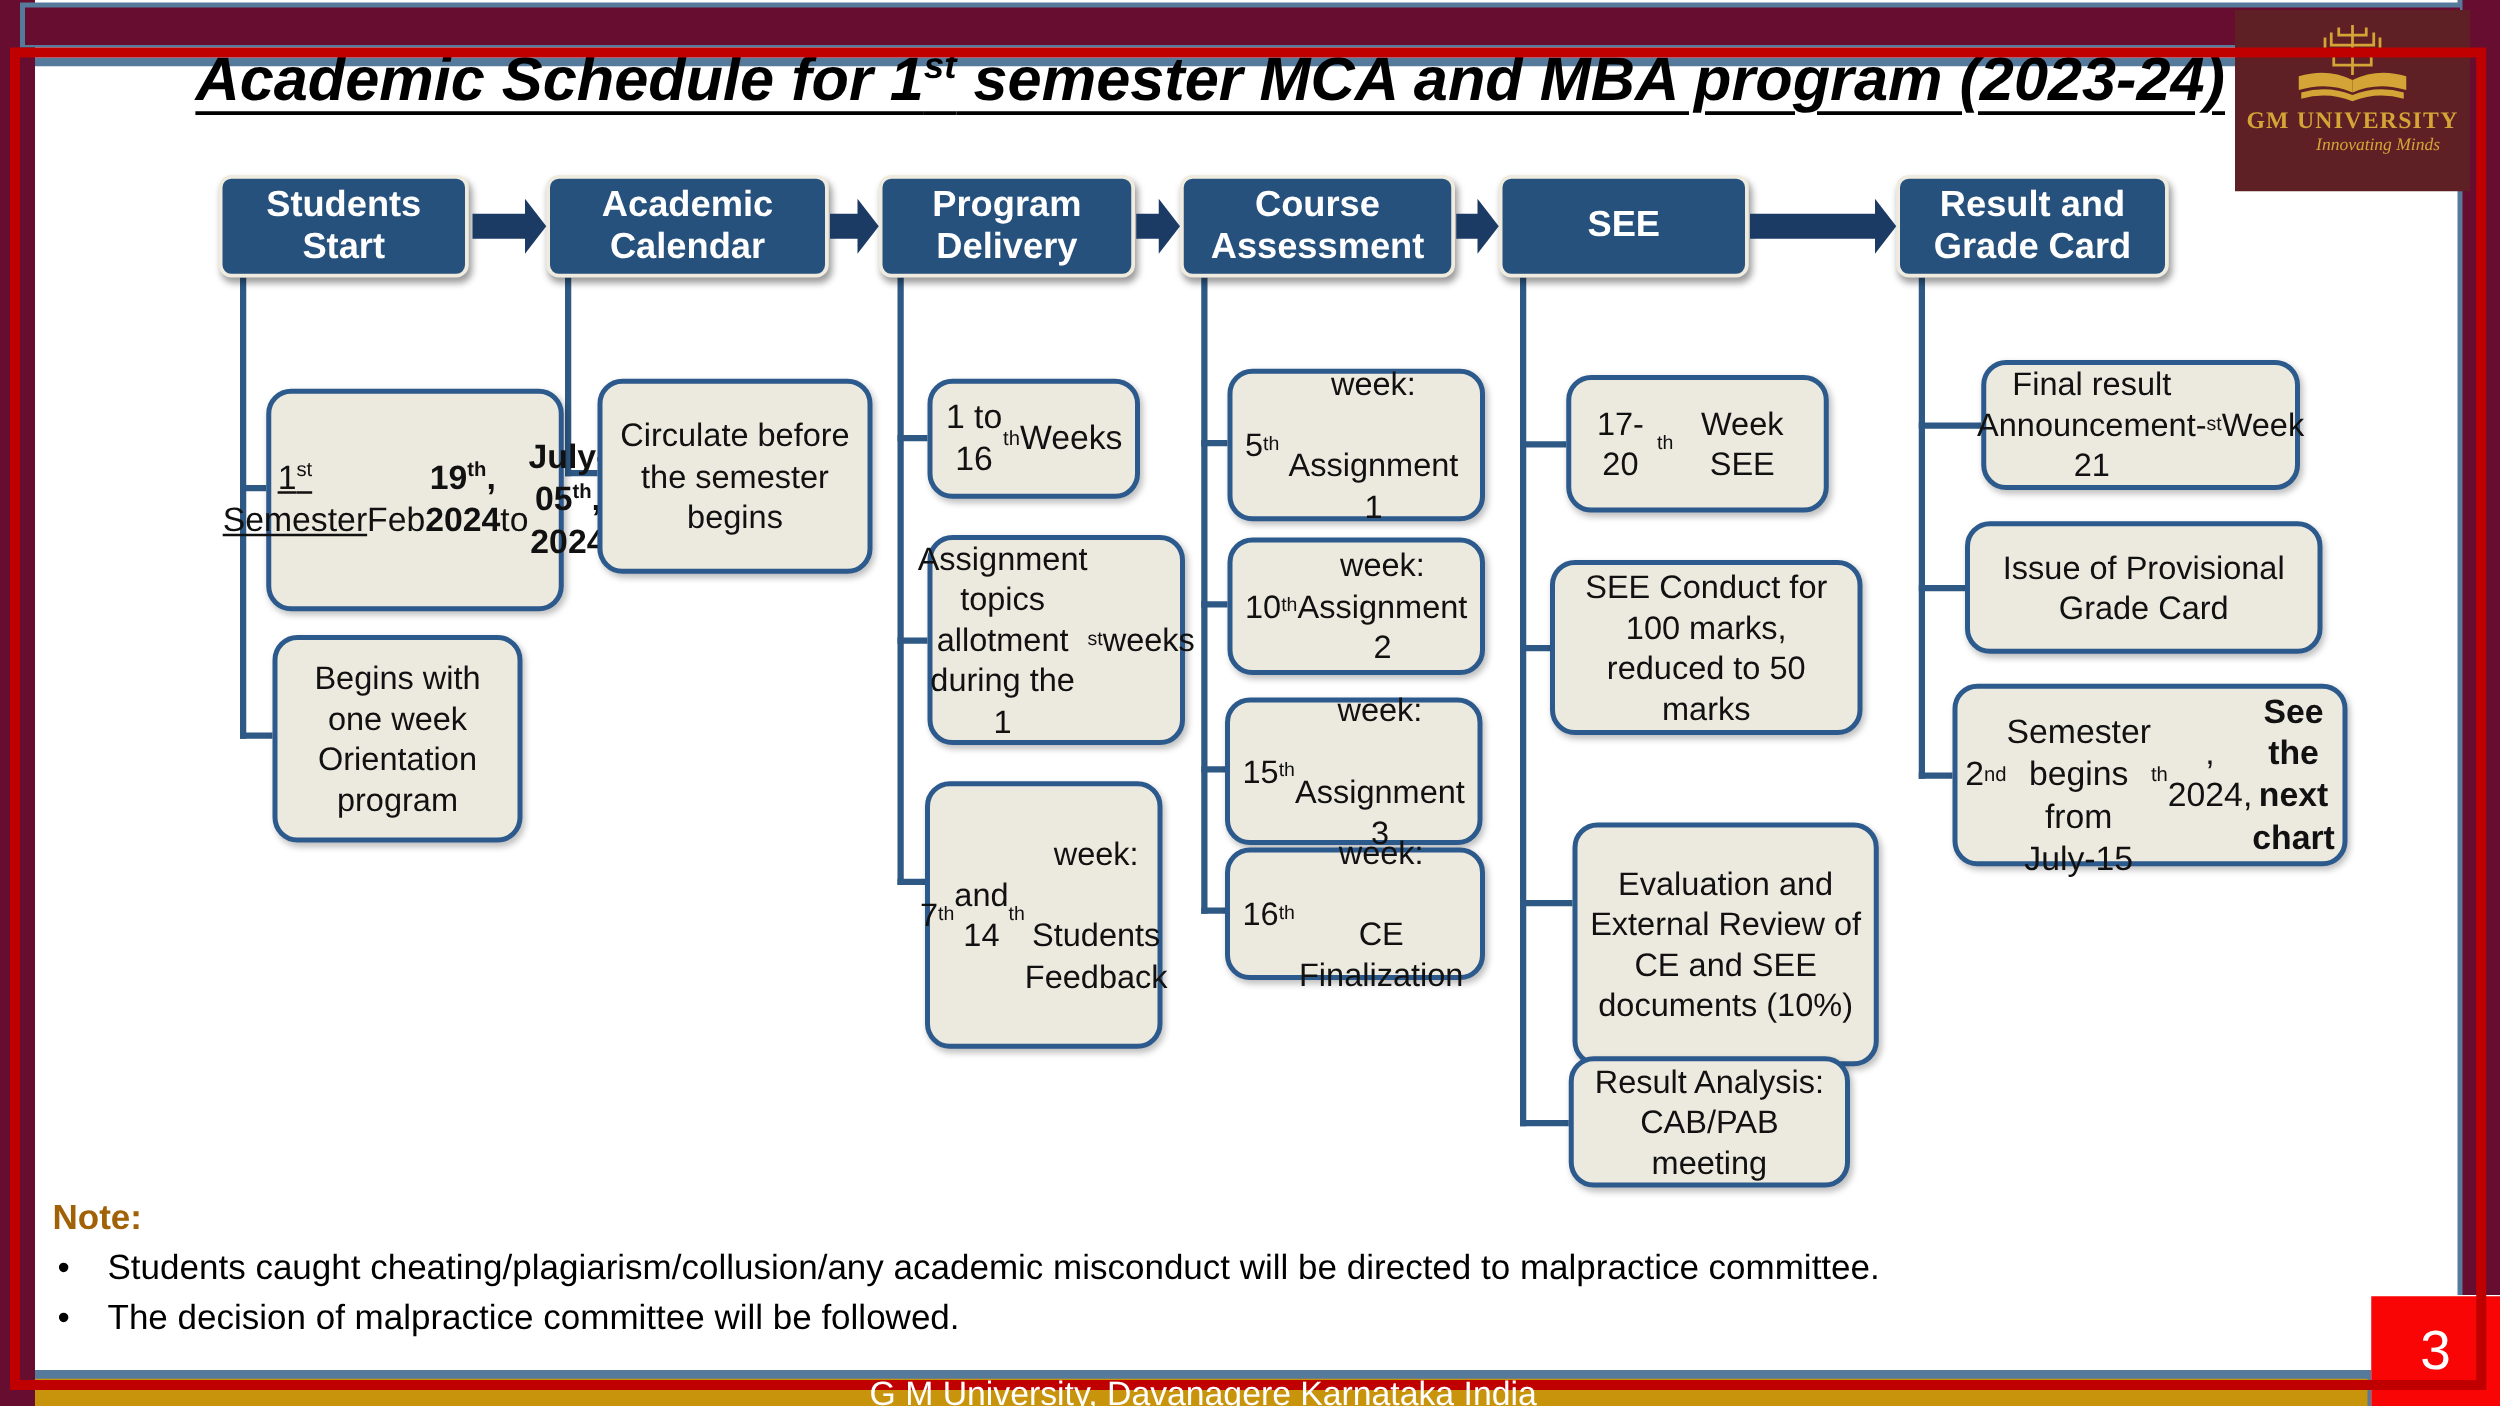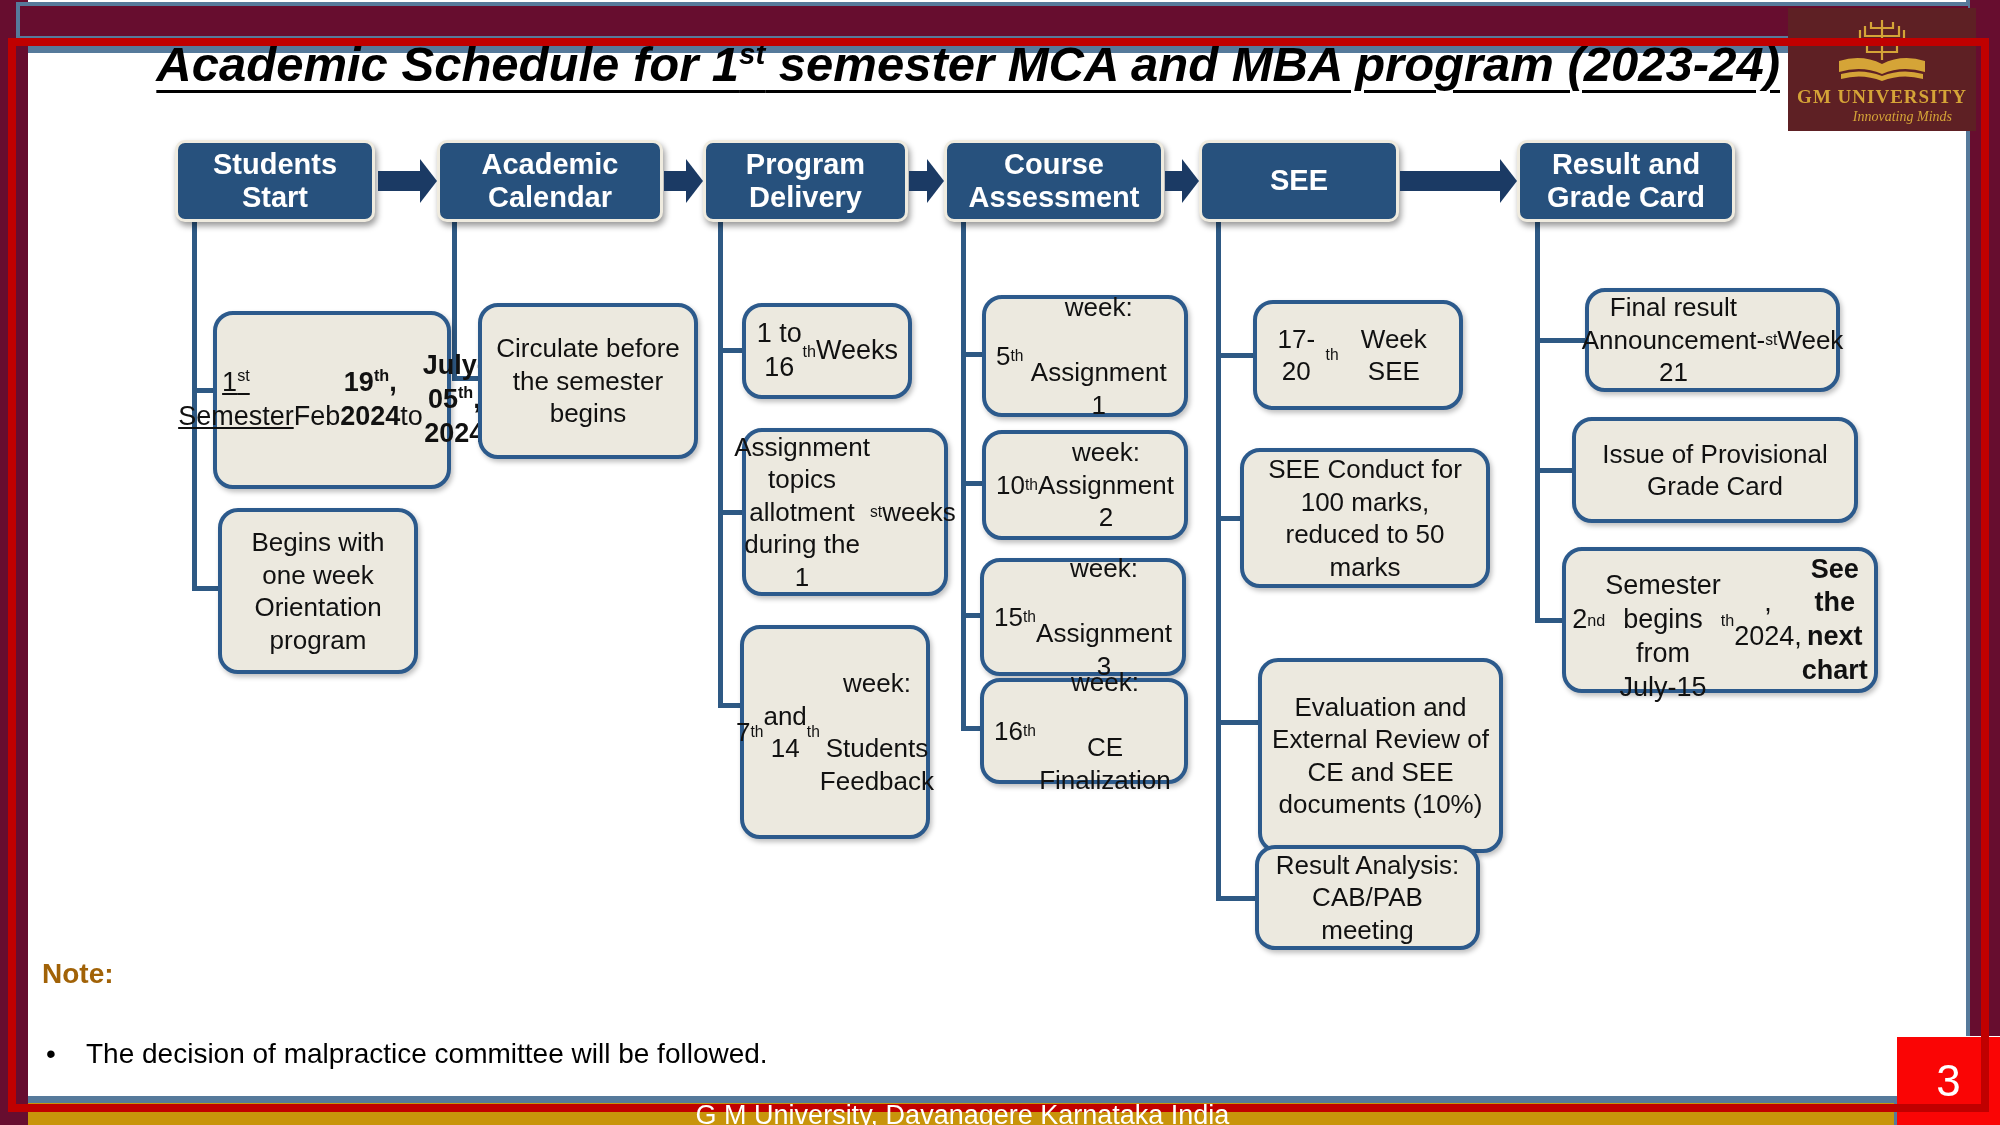--- a/index.html
+++ b/index.html
@@ -21,21 +21,21 @@
   .red-frame{position:absolute;left:8px;top:38px;width:1981px;height:1074px;
     border:8px solid #C00000;box-sizing:border-box;z-index:6;}
   .footer-slate{left:28px;top:1096px;width:1869px;height:29px;z-index:2;}
   .footer-gold{left:28px;top:1103px;width:1866px;height:22px;background:#C8940B;z-index:3;}
   .footer-text{position:absolute;left:28px;top:1100px;width:1869px;text-align:center;
     color:#fff;font-size:27px;z-index:7;}
   .page-badge{position:absolute;left:1897px;top:1037px;width:103px;height:88px;
     background:#FA0505;z-index:5;display:flex;align-items:center;justify-content:center;}
   .page-badge span{color:#fff;font-size:44px;}
   
-  .logo{position:absolute;left:1788px;top:8px;width:188px;height:123px;background:#5E2024;
+  .logo{position:absolute;left:1788px;top:8px;width:188px;height:145px;background:#5E2024;
     z-index:5;display:flex;flex-direction:column;align-items:center;justify-content:flex-start;
     font-family:"Liberation Serif",serif;}
   .logo svg{margin-top:6px;}
   .logo .lname{color:#D5A437;font-size:19px;font-weight:bold;letter-spacing:1px;margin-top:-2px;}
   .logo .ltag{color:#D5A437;font-size:14px;font-style:italic;margin-top:1px;align-self:flex-end;margin-right:24px;}
   
   .title{position:absolute;left:120px;top:36px;width:1660px;text-align:right;z-index:4;
     font-size:49px;font-weight:bold;font-style:italic;color:#000;
     text-decoration:underline;text-decoration-thickness:3px;text-underline-offset:9px;}
   
@@ -173,20 +173,23 @@
   <div class="child" style="left:1253px;top:300px;width:210px;height:110px;">17-20<sup>th</sup> Week SEE</div>
   <div class="child" style="left:1240px;top:448px;width:250px;height:140px;">SEE Conduct for 100 marks, reduced to 50 marks</div>
   <div class="child" style="left:1258px;top:625px;width:245px;height:195px;margin-top:33px;">Evaluation and External Review of CE and SEE documents (10%)</div>
   <div class="child" style="left:1255px;top:845px;width:225px;height:105px;">Result Analysis: CAB/PAB meeting</div>
 
   <div class="child" style="left:1585px;top:288px;width:255px;height:104px;">Final result Announcement- 21<sup>st</sup> Week</div>
   <div class="child" style="left:1572px;top:417px;width:286px;height:106px;">Issue of Provisional Grade Card</div>
   <div class="child" style="left:1562px;top:547px;width:316px;height:146px;font-size:27px;">2<sup>nd</sup>&nbsp; Semester begins from July-15<sup>th</sup>, 2024, <b>See the next chart</b></div>
 
   <div class="note-head">Note:</div>
+  <div class="bullet-row" style="top:998px;">
+    <span class="btxt">Students caught cheating/plagiarism/collusion/any academic misconduct will be directed to malpractice committee.</span>
+  </div>
   <div class="bullet-row" style="top:1038px;">
     <span class="btxt">The decision of malpractice committee will be followed.</span>
   </div>
 
   <div class="footer-text">G M University, Davanagere Karnataka India</div>
   <div class="page-badge">
     <span>3</span>
   </div>
 
 </div>

